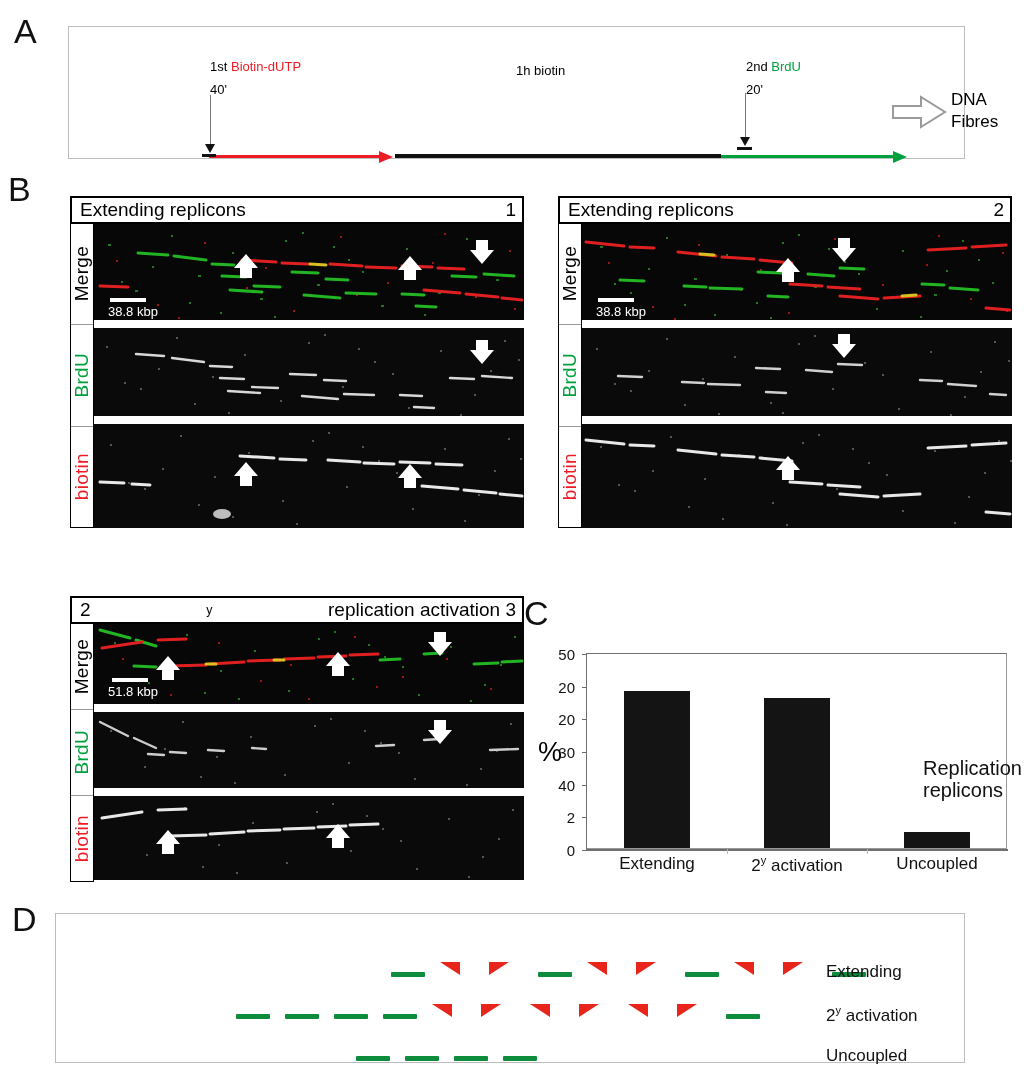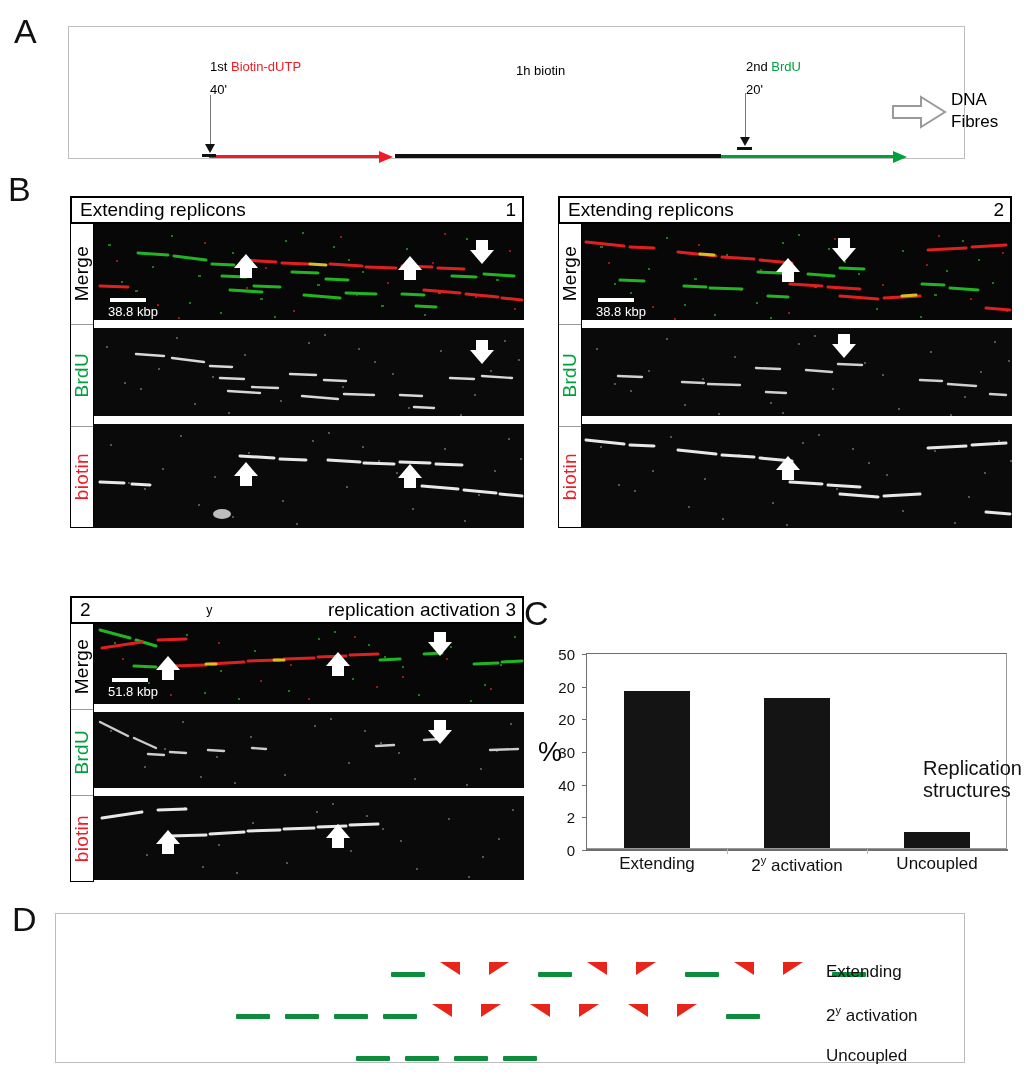--- a/index.html
+++ b/index.html
@@ -714,21 +714,21 @@
         <div class="ytlabel" style="top: 0px; left: -46px; width: 34px;">50</div>
       </div>
 
     <div id="bar-host">
         <div class="bar" style="left: 37px; width: 66px; height: 156.8px; background: rgb(20, 20, 20);"></div>
         <div class="bar" style="left: 177px; width: 66px; height: 150.267px; background: rgb(20, 20, 20);"></div>
         <div class="bar" style="left: 317px; width: 66px; height: 16.3333px; background: rgb(20, 20, 20);"></div>
       </div>
     <div id="ann-rep">
       <div>Replication</div>
-      <div>structures</div>
+      <div>replicons</div>
     </div>
   </div>
   <div id="axis-bottom"></div>
   <div id="xlabel-host">
       <div class="xtlabel" style="left: 63px; width: 140px; top: 258px;">Extending</div>
       <div class="xtlabel" style="left: 203px; width: 140px; top: 258px;">2<sup>y</sup>  activation</div>
       <div class="xtlabel" style="left: 343px; width: 140px; top: 258px;">Uncoupled</div>
     </div>
 <div class="xtick" style="left: 203px; top: 253px;"></div>
     <div class="xtick" style="left: 343px; top: 253px;"></div>

